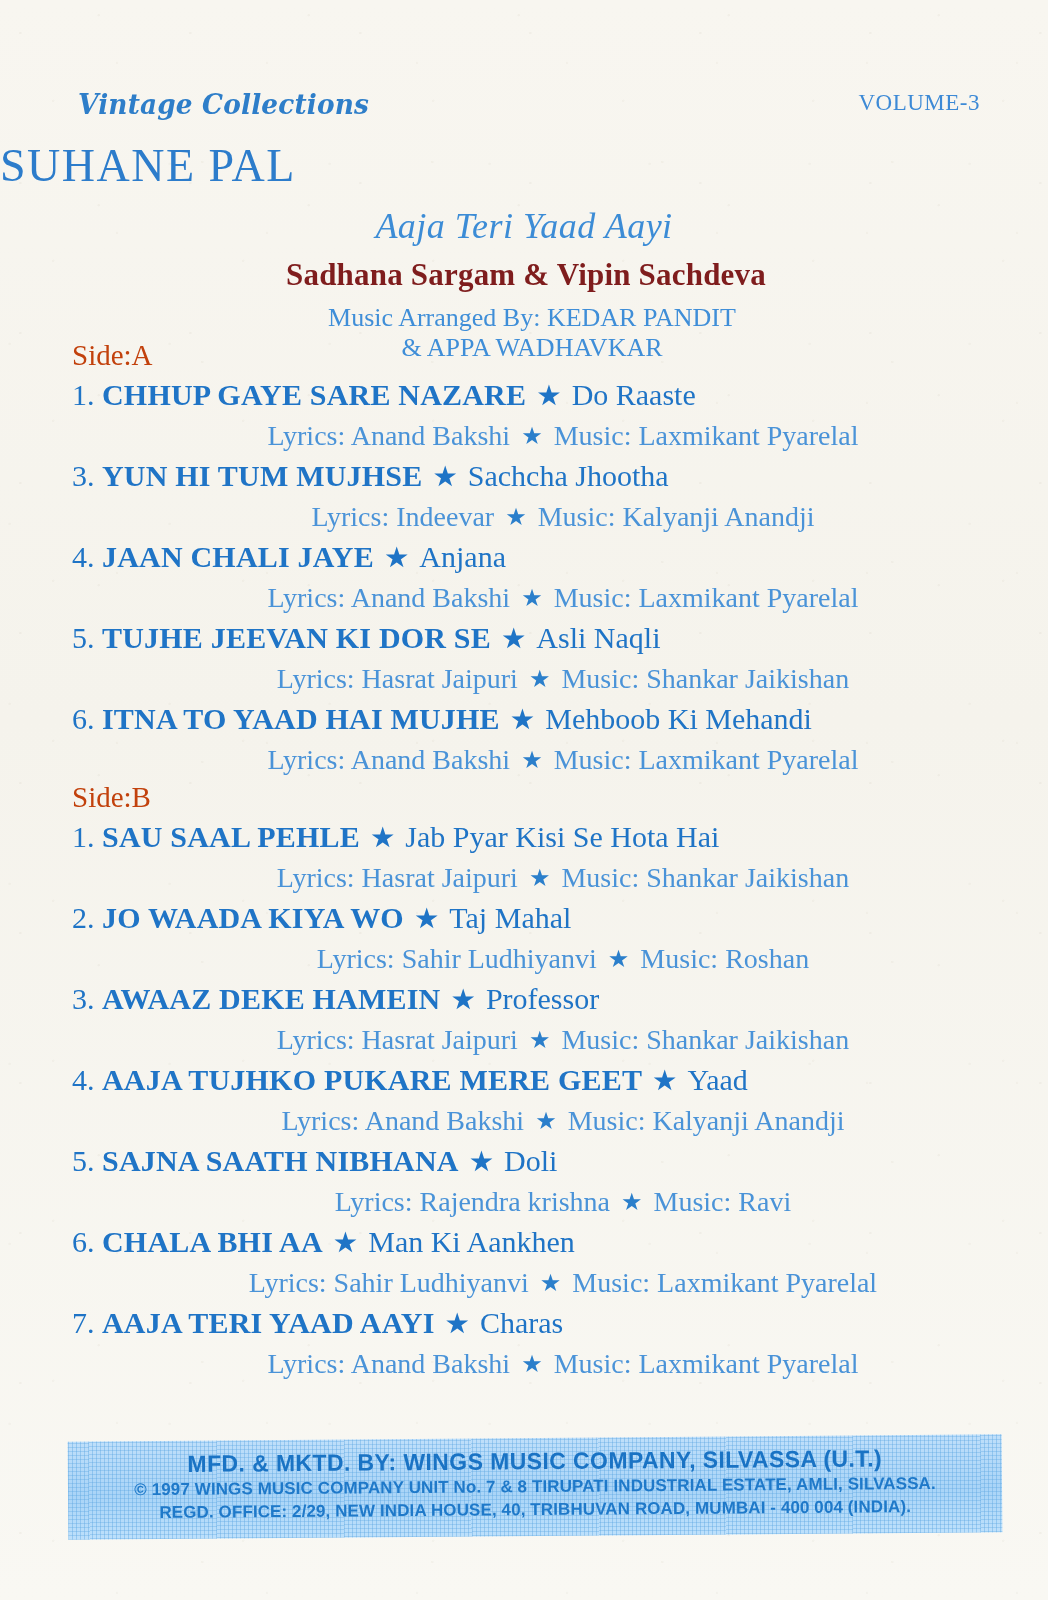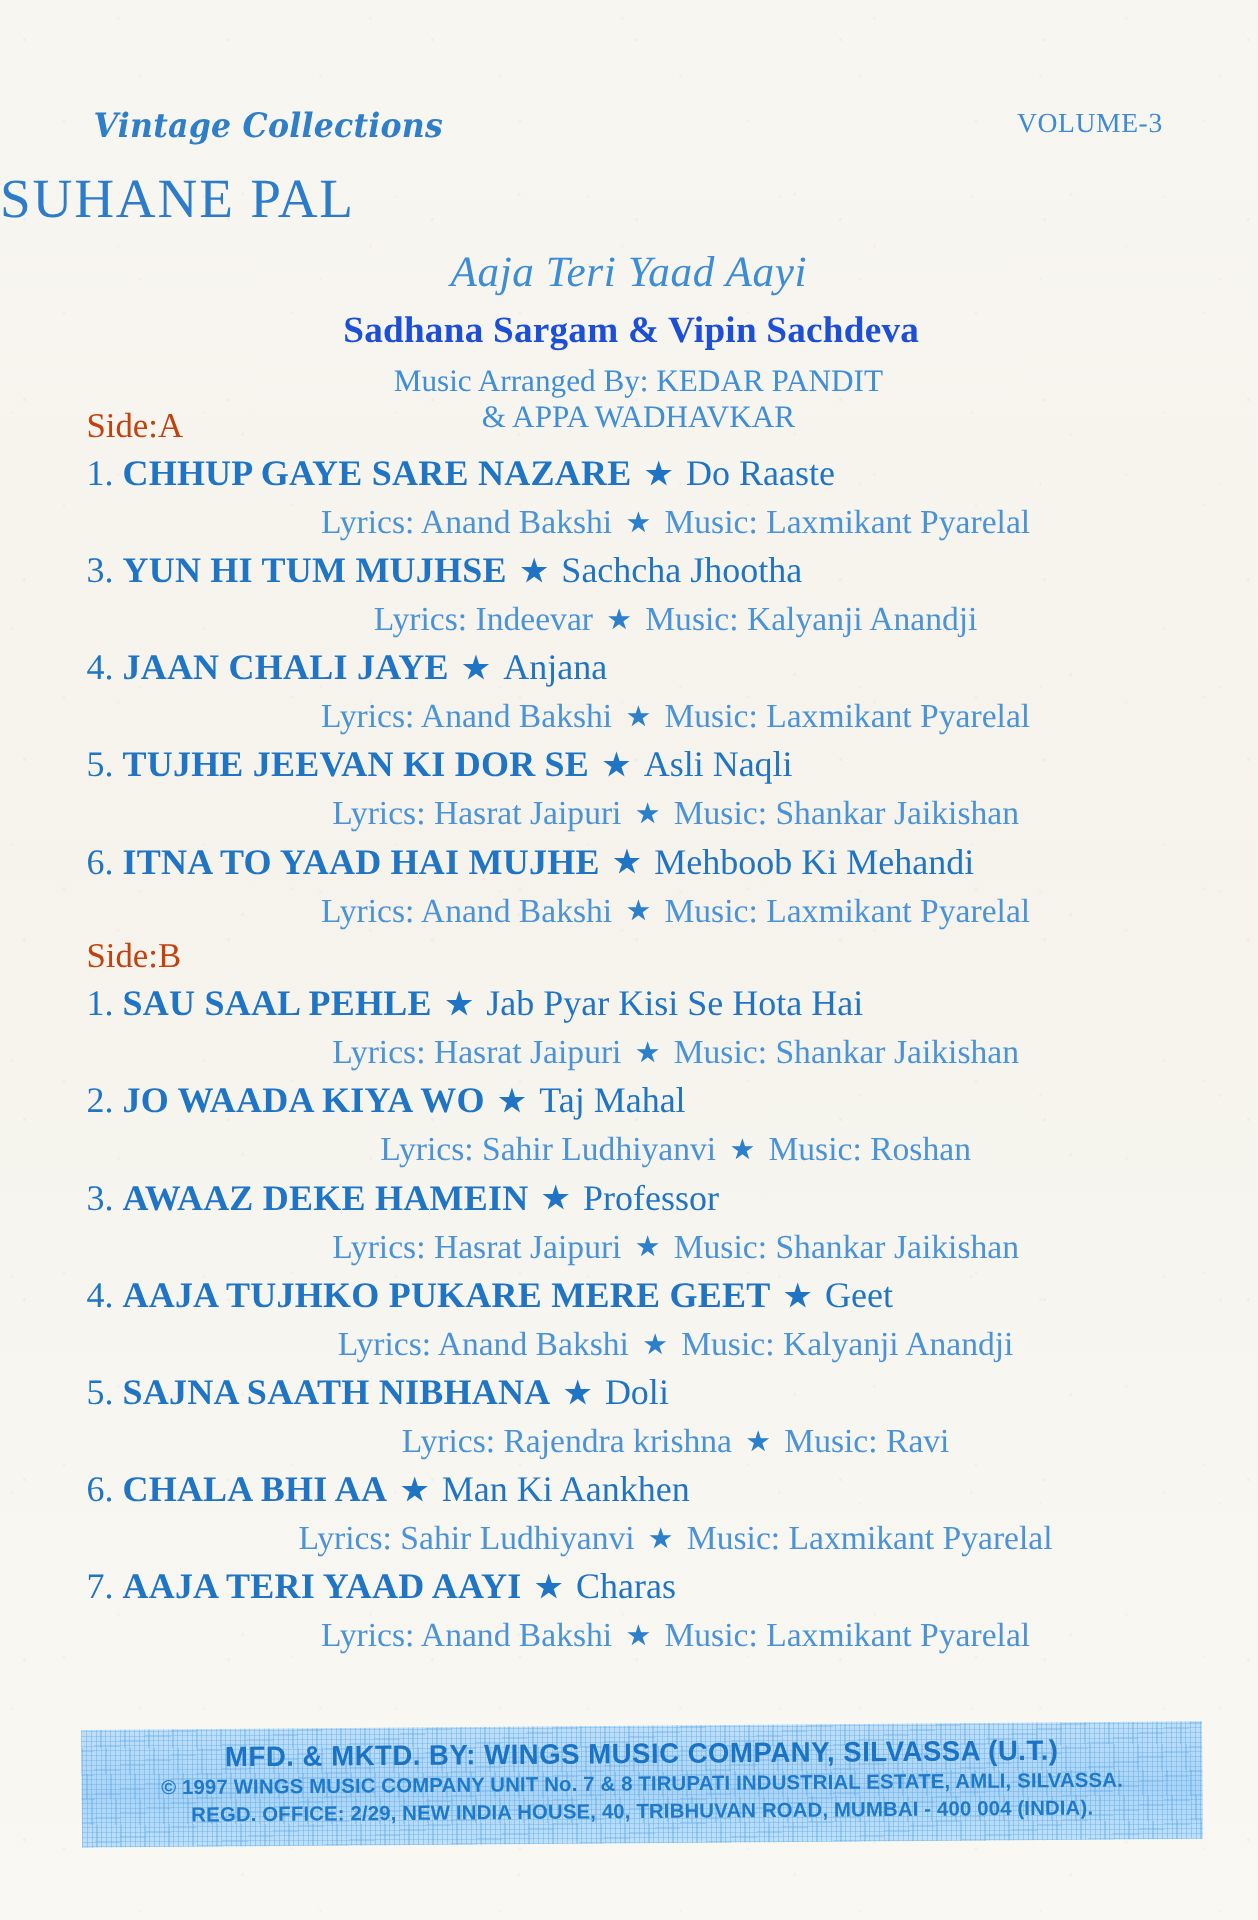--- a/index.html
+++ b/index.html
@@ -22,21 +22,21 @@
       radial-gradient(circle at 28% 63%, rgba(180,170,150,.08) 0 1px, transparent 1.5px),
       radial-gradient(circle at 88% 81%, rgba(180,170,150,.09) 0 1px, transparent 1.5px),
       radial-gradient(circle at 6% 91%,  rgba(180,170,150,.08) 0 1px, transparent 1.5px),
       linear-gradient(180deg,#f8f6f0 0%, #f5f3ec 45%, #f9f8f3 100%);
     background-size:170px 150px,210px 190px,150px 170px,190px 160px,230px 200px,160px 180px,100% 100%;
     pointer-events:none;
   }
   .sheet{position:absolute;inset:0;}
 
   
-  .hdr{position:absolute;left:0;right:15px;top:88px;height:58px;text-align:center;}
+  .hdr{position:absolute;left:0;right:4px;top:88px;height:58px;text-align:center;}
   .vintage{
     position:absolute;left:78px;top:0;
     font-family:"DejaVu Serif", serif;
     font-weight:700;font-style:italic;
     font-size:28px;letter-spacing:.2px;
     color:#2e7ec9;
     transform:scaleX(.94);
     transform-origin:left center;
   }
   .volume{
@@ -57,21 +57,21 @@
     text-align:center;
     font-style:italic;
     font-size:36px;letter-spacing:.5px;
     color:#3c8cd6;
   }
   .artists{
     position:absolute;left:4px;right:0;top:257px;
     text-align:center;
     font-weight:700;
     font-size:31px;letter-spacing:.2px;
-    color:#1d4ed8;
+    color:#7f1d1d;
   }
   .arranged{
     position:absolute;left:16px;right:0;top:303px;
     text-align:center;
     font-size:26px;line-height:30px;
     color:#3f8ed8;
   }
   .arranged div{display:block;}
 
   
@@ -189,21 +189,21 @@
       </div>
       <div class="track">
         <div class="track-line"><span class="tnum">2.</span> <span class="tname">JO WAADA KIYA WO</span> <span class="star">★</span> <span class="film">Taj Mahal</span></div>
         <div class="credit-line"><span>Lyrics:</span> <span>Sahir Ludhiyanvi</span> <span class="star">★</span> <span>Music:</span> <span>Roshan</span></div>
       </div>
       <div class="track">
         <div class="track-line"><span class="tnum">3.</span> <span class="tname">AWAAZ DEKE HAMEIN</span> <span class="star">★</span> <span class="film">Professor</span></div>
         <div class="credit-line"><span>Lyrics:</span> <span>Hasrat Jaipuri</span> <span class="star">★</span> <span>Music:</span> <span>Shankar Jaikishan</span></div>
       </div>
       <div class="track">
-        <div class="track-line"><span class="tnum">4.</span> <span class="tname">AAJA TUJHKO PUKARE MERE GEET</span> <span class="star">★</span> <span class="film">Geet</span></div>
+        <div class="track-line"><span class="tnum">4.</span> <span class="tname">AAJA TUJHKO PUKARE MERE GEET</span> <span class="star">★</span> <span class="film">Yaad</span></div>
         <div class="credit-line"><span>Lyrics:</span> <span>Anand Bakshi</span> <span class="star">★</span> <span>Music:</span> <span>Kalyanji Anandji</span></div>
       </div>
       <div class="track">
         <div class="track-line"><span class="tnum">5.</span> <span class="tname">SAJNA SAATH NIBHANA</span> <span class="star">★</span> <span class="film">Doli</span></div>
         <div class="credit-line"><span>Lyrics:</span> <span>Rajendra krishna</span> <span class="star">★</span> <span>Music:</span> <span>Ravi</span></div>
       </div>
       <div class="track">
         <div class="track-line"><span class="tnum">6.</span> <span class="tname">CHALA BHI AA</span> <span class="star">★</span> <span class="film">Man Ki Aankhen</span></div>
         <div class="credit-line"><span>Lyrics:</span> <span>Sahir Ludhiyanvi</span> <span class="star">★</span> <span>Music:</span> <span>Laxmikant Pyarelal</span></div>
       </div>

